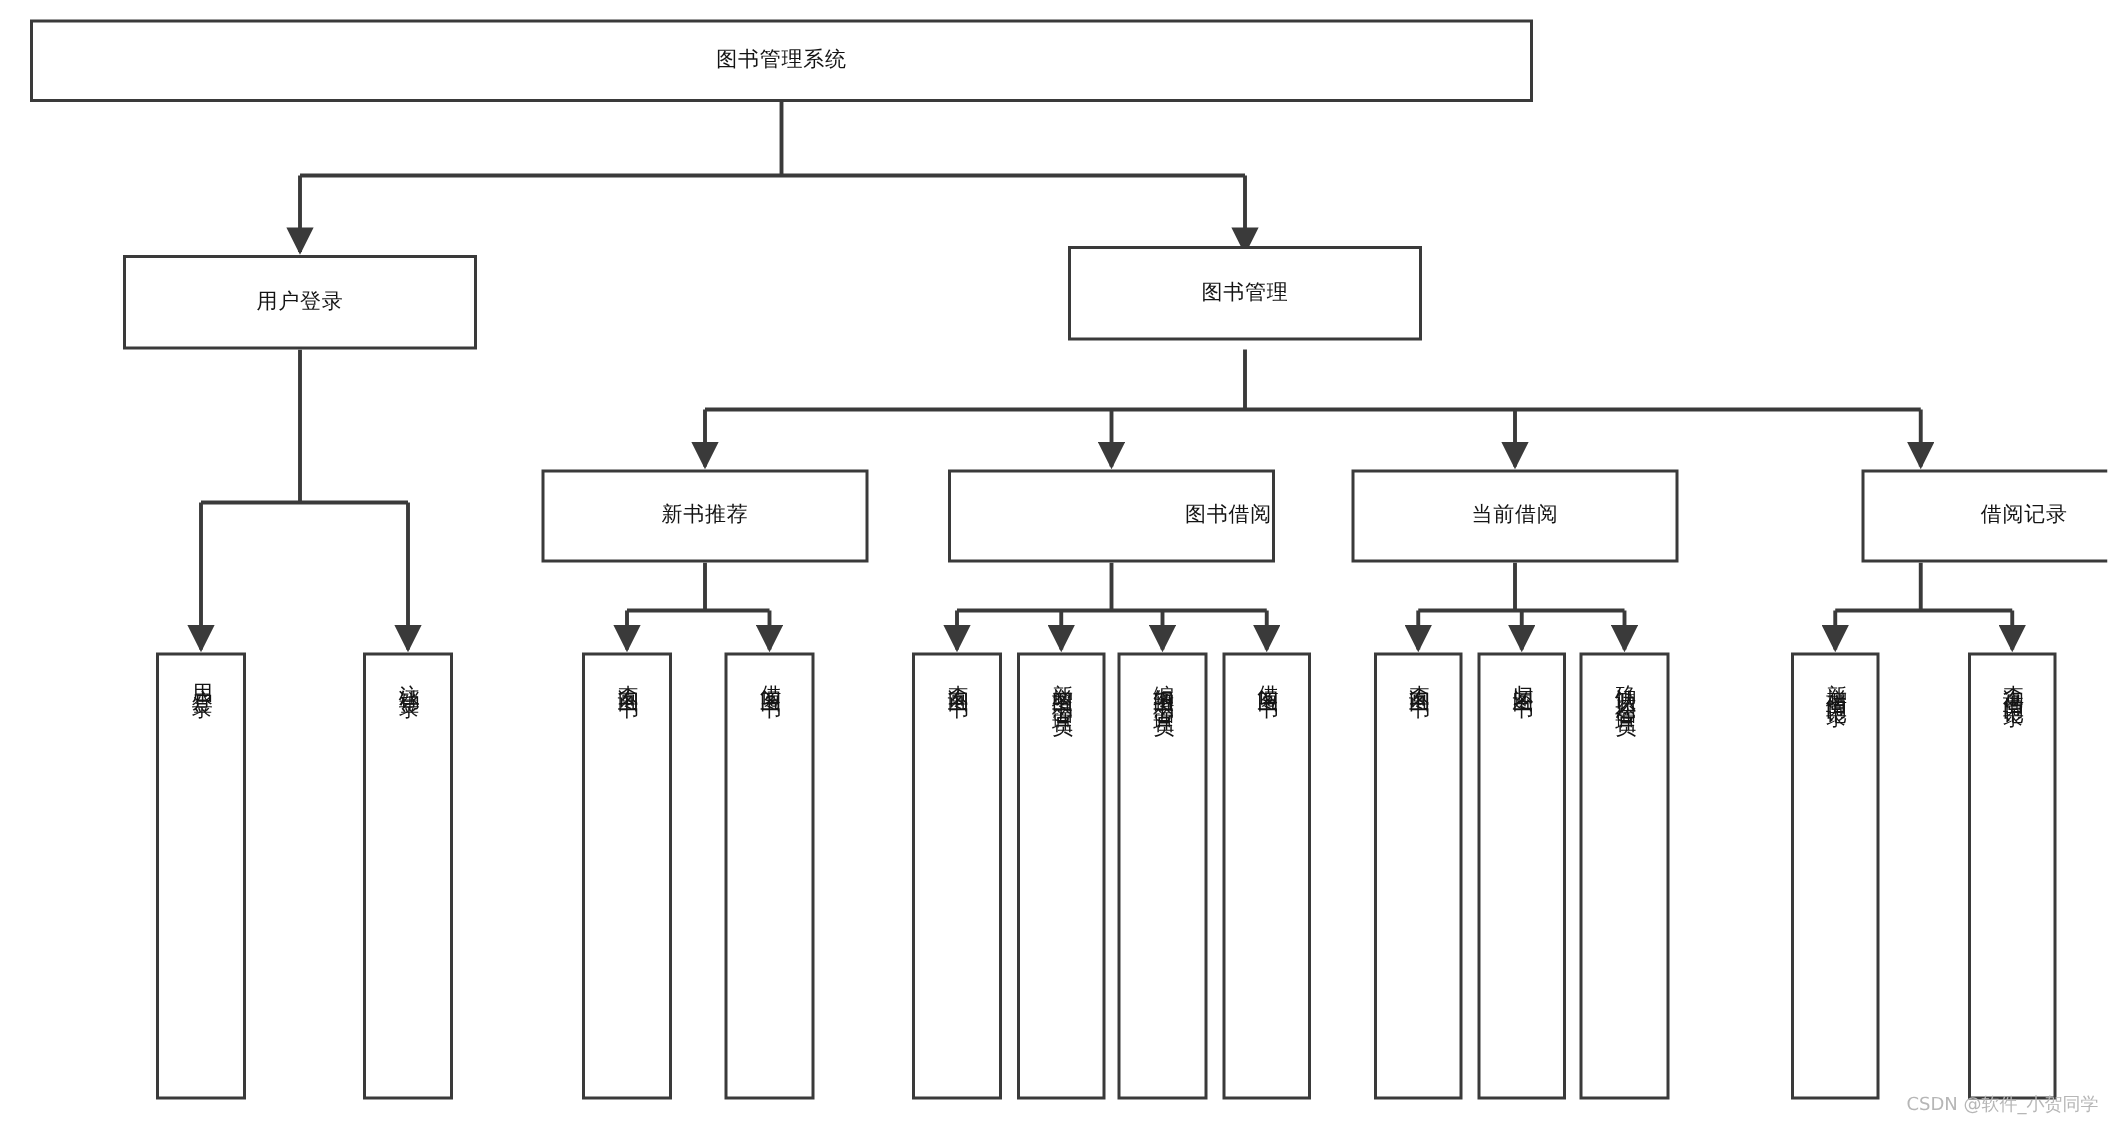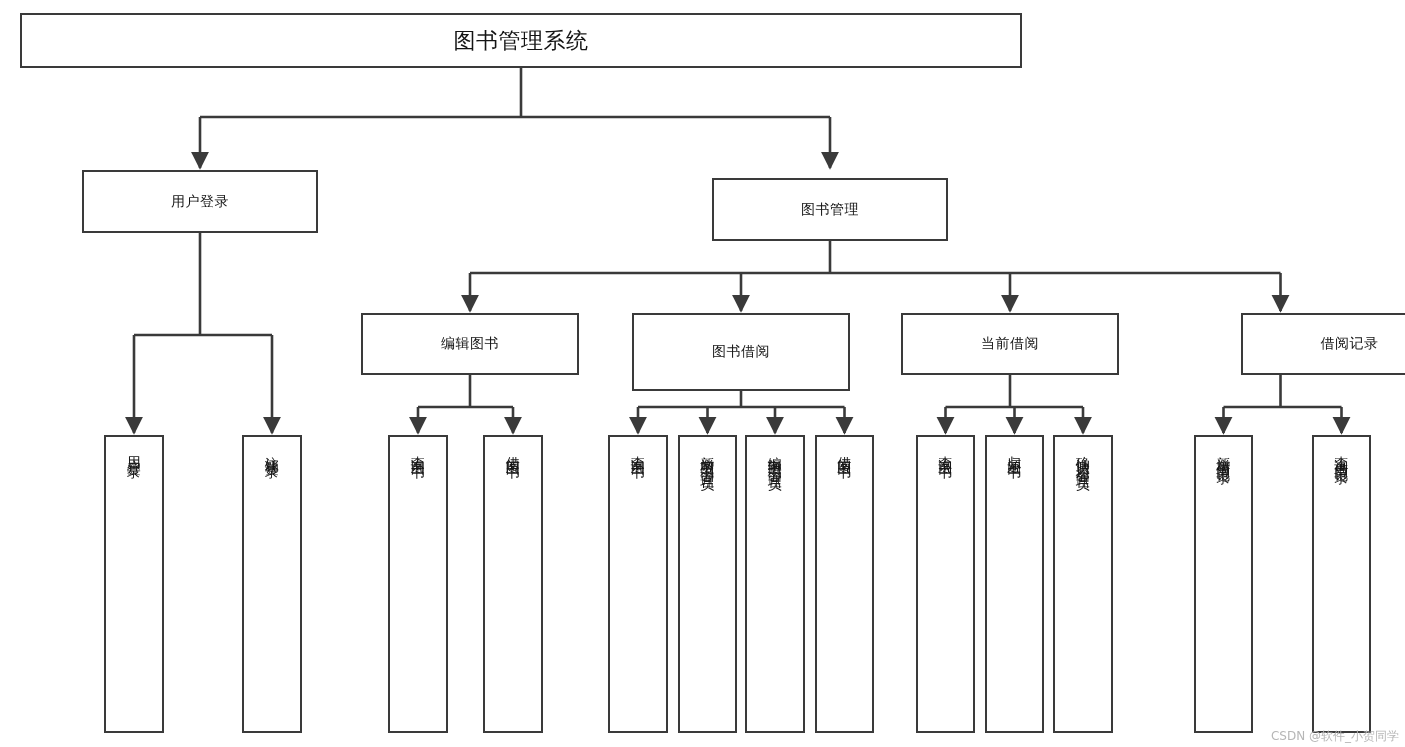--- a/index.html
+++ b/index.html
@@ -44,21 +44,21 @@
     writing-mode:vertical-rl;
     text-orientation:upright;
     letter-spacing:3px;
     line-height:1.05;
     white-space:nowrap;
   }
   .node.vertical{
     align-items:flex-start;
     padding-top:8px;
   }
-  .node.title .label{ font-size:22px; }
+  .node.title .label{ font-size:14px; }
   #watermark{
     position:absolute;
     right:6px;
     bottom:2px;
     font-size:12px;
     color:#b6b6b6;
     z-index:5;
     white-space:nowrap;
     font-family:"DejaVu Sans","Liberation Sans",sans-serif;
   }
@@ -110,27 +110,27 @@
       </g>
   </svg>
 
   <div id="nodes">
       <div class="node horizontal title" style="left: 20px; top: 13px; width: 1002px; height: 55px;">
         <span class="label">图书管理系统</span>
       </div>
       <div class="node horizontal" style="left: 82px; top: 170px; width: 236px; height: 63px;">
         <span class="label">用户登录</span>
       </div>
-      <div class="node horizontal" style="left: 712px; top: 178px; width: 236px; height: 63px;">
+      <div class="node horizontal" style="left: 712px; top: 164px; width: 236px; height: 63px;">
         <span class="label">图书管理</span>
       </div>
       <div class="node horizontal" style="left: 361px; top: 313px; width: 218px; height: 62px;">
-        <span class="label">编辑图书</span>
+        <span class="label">新书推荐</span>
       </div>
-      <div class="node horizontal" style="left: 632px; top: 313px; width: 218px; height: 78px;">
+      <div class="node horizontal" style="left: 632px; top: 313px; width: 218px; height: 62px; justify-content: flex-end;">
         <span class="label">图书借阅</span>
       </div>
       <div class="node horizontal" style="left: 901px; top: 313px; width: 218px; height: 62px; font-family: Liberation Serif, serif;">
         <span class="label">当前借阅</span>
       </div>
       <div class="node horizontal" style="left: 1241px; top: 313px; width: 217px; height: 62px;">
         <span class="label">借阅记录</span>
       </div>
       <div class="node vertical" style="left: 104px; top: 435px; width: 60px; height: 298px;">
         <span class="label">用户登录</span>

